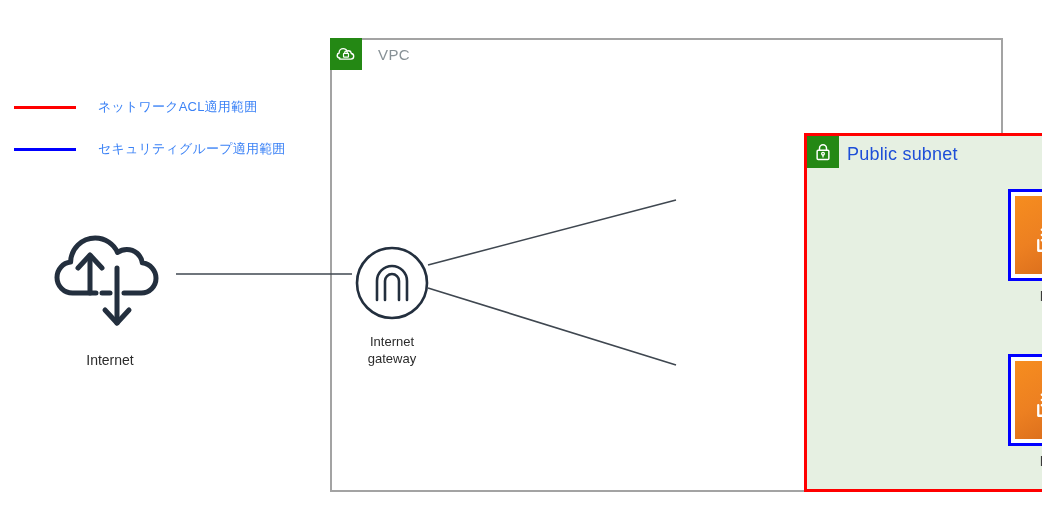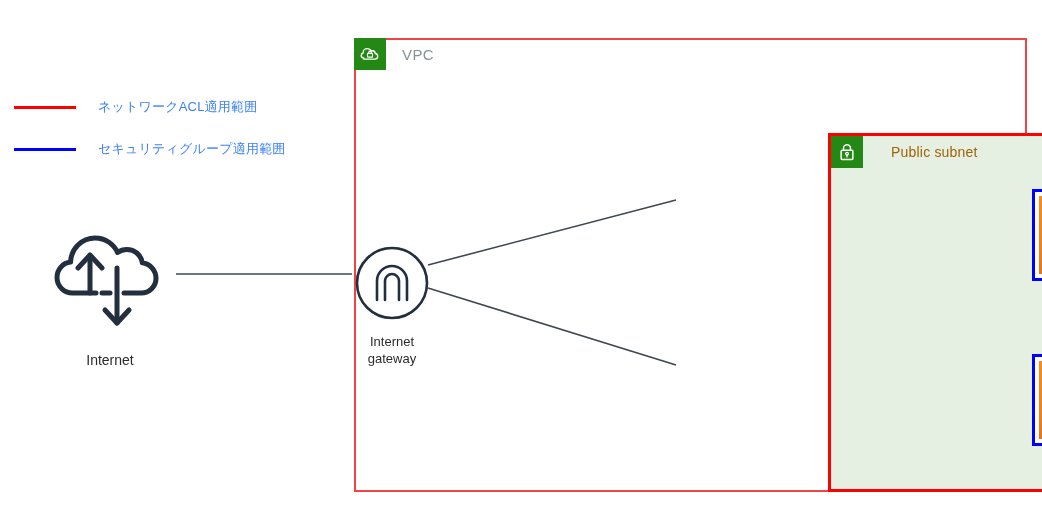--- a/index.html
+++ b/index.html
@@ -37,24 +37,23 @@
     letter-spacing: 0.2px;
   }
 
   
   #vpc-box {
     position: absolute;
     left: 330px;
     top: 38px;
     width: 673px;
     height: 454px;
-    border: 2px solid #ef4444;
-    box-sizing: border-box;
-    background: #ffffff;
-    margin-left: 24px;
+    border: 2px solid #a3a3a3;
+    box-sizing: border-box;
+    background: #ffffff;
   }
   .group-badge {
     position: absolute;
     width: 32px;
     height: 32px;
     background: #248814;
     display: flex;
     align-items: center;
     justify-content: center;
     box-sizing: border-box;
@@ -76,24 +75,24 @@
     top: 93px;
     width: 490px;
     height: 359px;
     border: 3px solid #ff0000;
     box-sizing: border-box;
     background: #e6f0e2;
   }
   #subnet-badge { left: 0px; top: 0px; }
   #subnet-title {
     position: absolute;
-    left: 60px;
+    left: 40px;
     top: 8px;
-    font-size: 14px;
-    color: #a16207;
+    font-size: 18px;
+    color: #1d4ed8;
     letter-spacing: 0.2px;
   }
 
   
   .ec2-node {
     position: absolute;
     width: 92px;
     text-align: center;
   }
   .ec2-frame {

